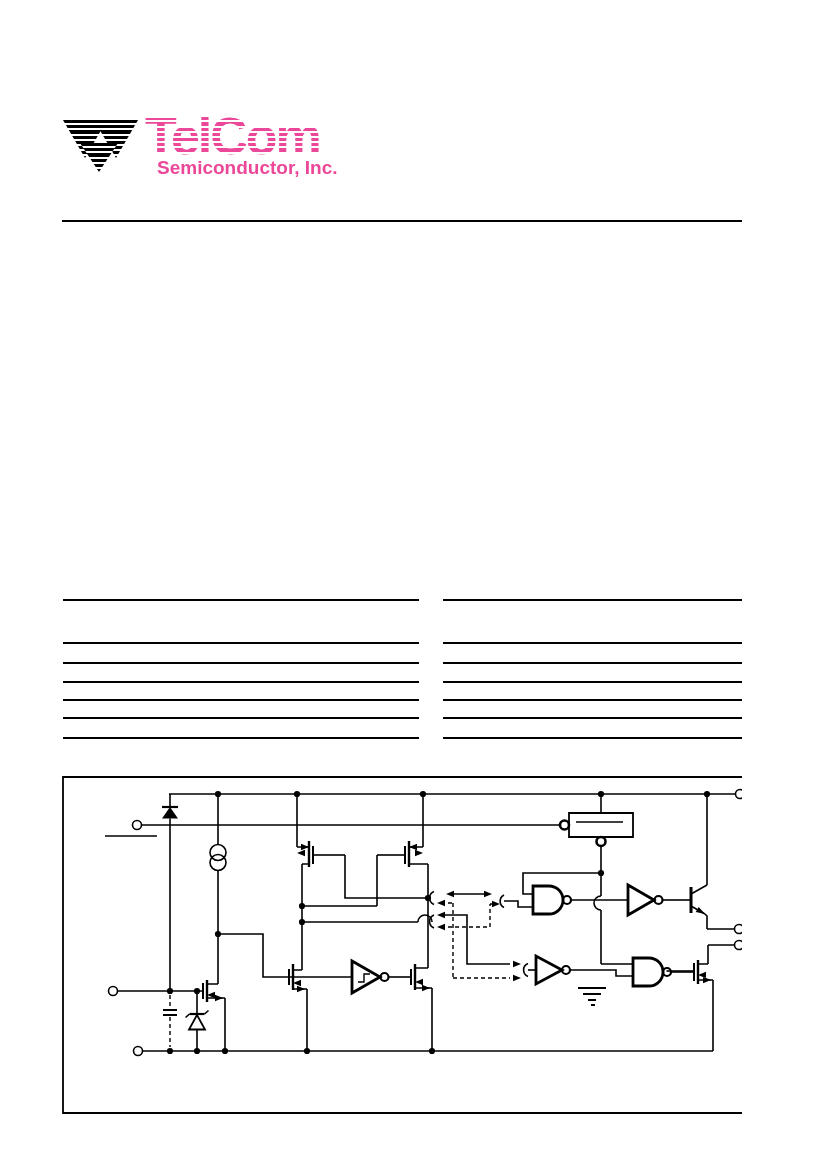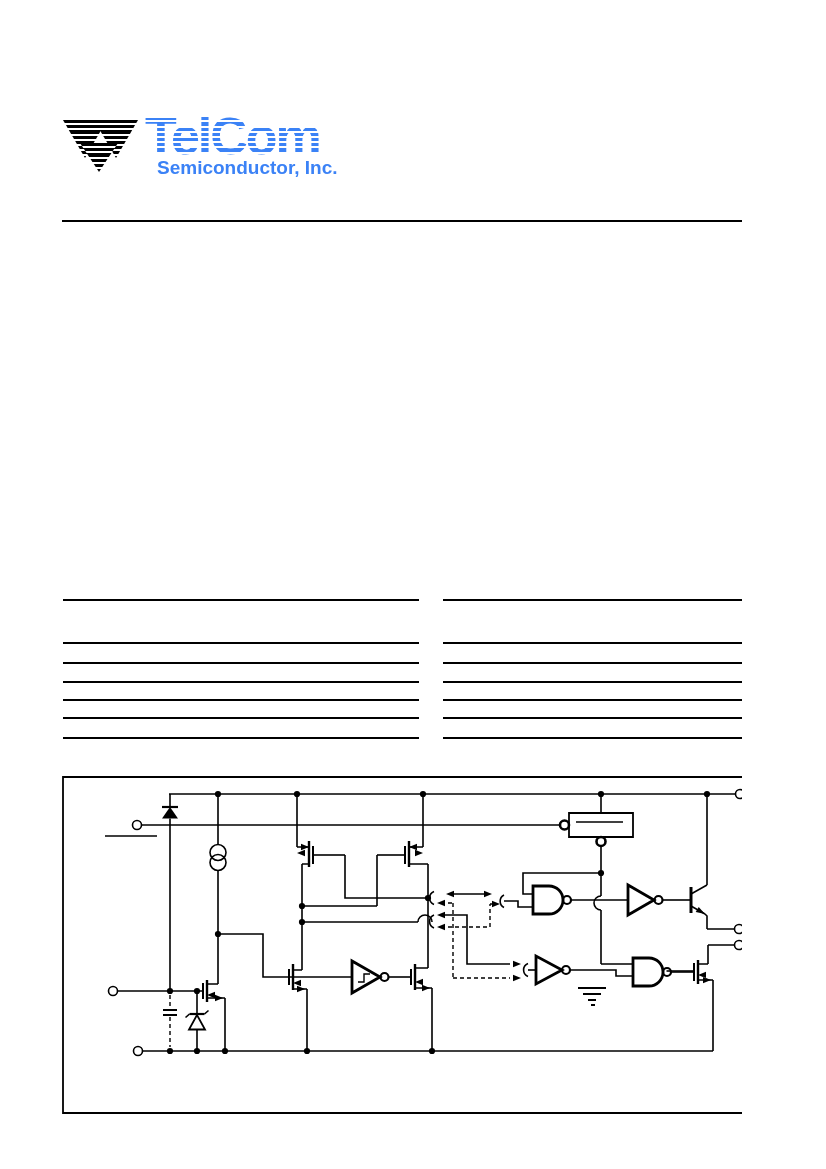--- a/index.html
+++ b/index.html
@@ -1,17 +1,17 @@
 <!DOCTYPE html>
 <html><head>
 <meta charset="utf-8">
 <style>
   html,body{margin:0;padding:0;background:#fff;}
   #page{position:relative;width:742px;height:1169px;background:#ffffff;overflow:hidden;
-        font-family:"Liberation Sans", sans-serif;color:#3b82f6;}
+        font-family:"Liberation Sans", sans-serif;color:#ec4899;}
   .abs{position:absolute;}
   
   .tri{position:absolute;
        background:repeating-linear-gradient(to bottom,#000 0 3.2px,#fff 3.2px 5.2px);}
   .tri.big-l{left:63px;top:120px;width:44px;height:38px;
        clip-path:polygon(0 0,100% 0,50% 100%);}
   .tri.big-r{left:94px;top:120px;width:44px;height:38px;
        clip-path:polygon(0 0,100% 0,50% 100%);}
   .tri.small{left:80px;top:143px;width:38px;height:29px;
        clip-path:polygon(0 0,100% 0,50% 100%);}

